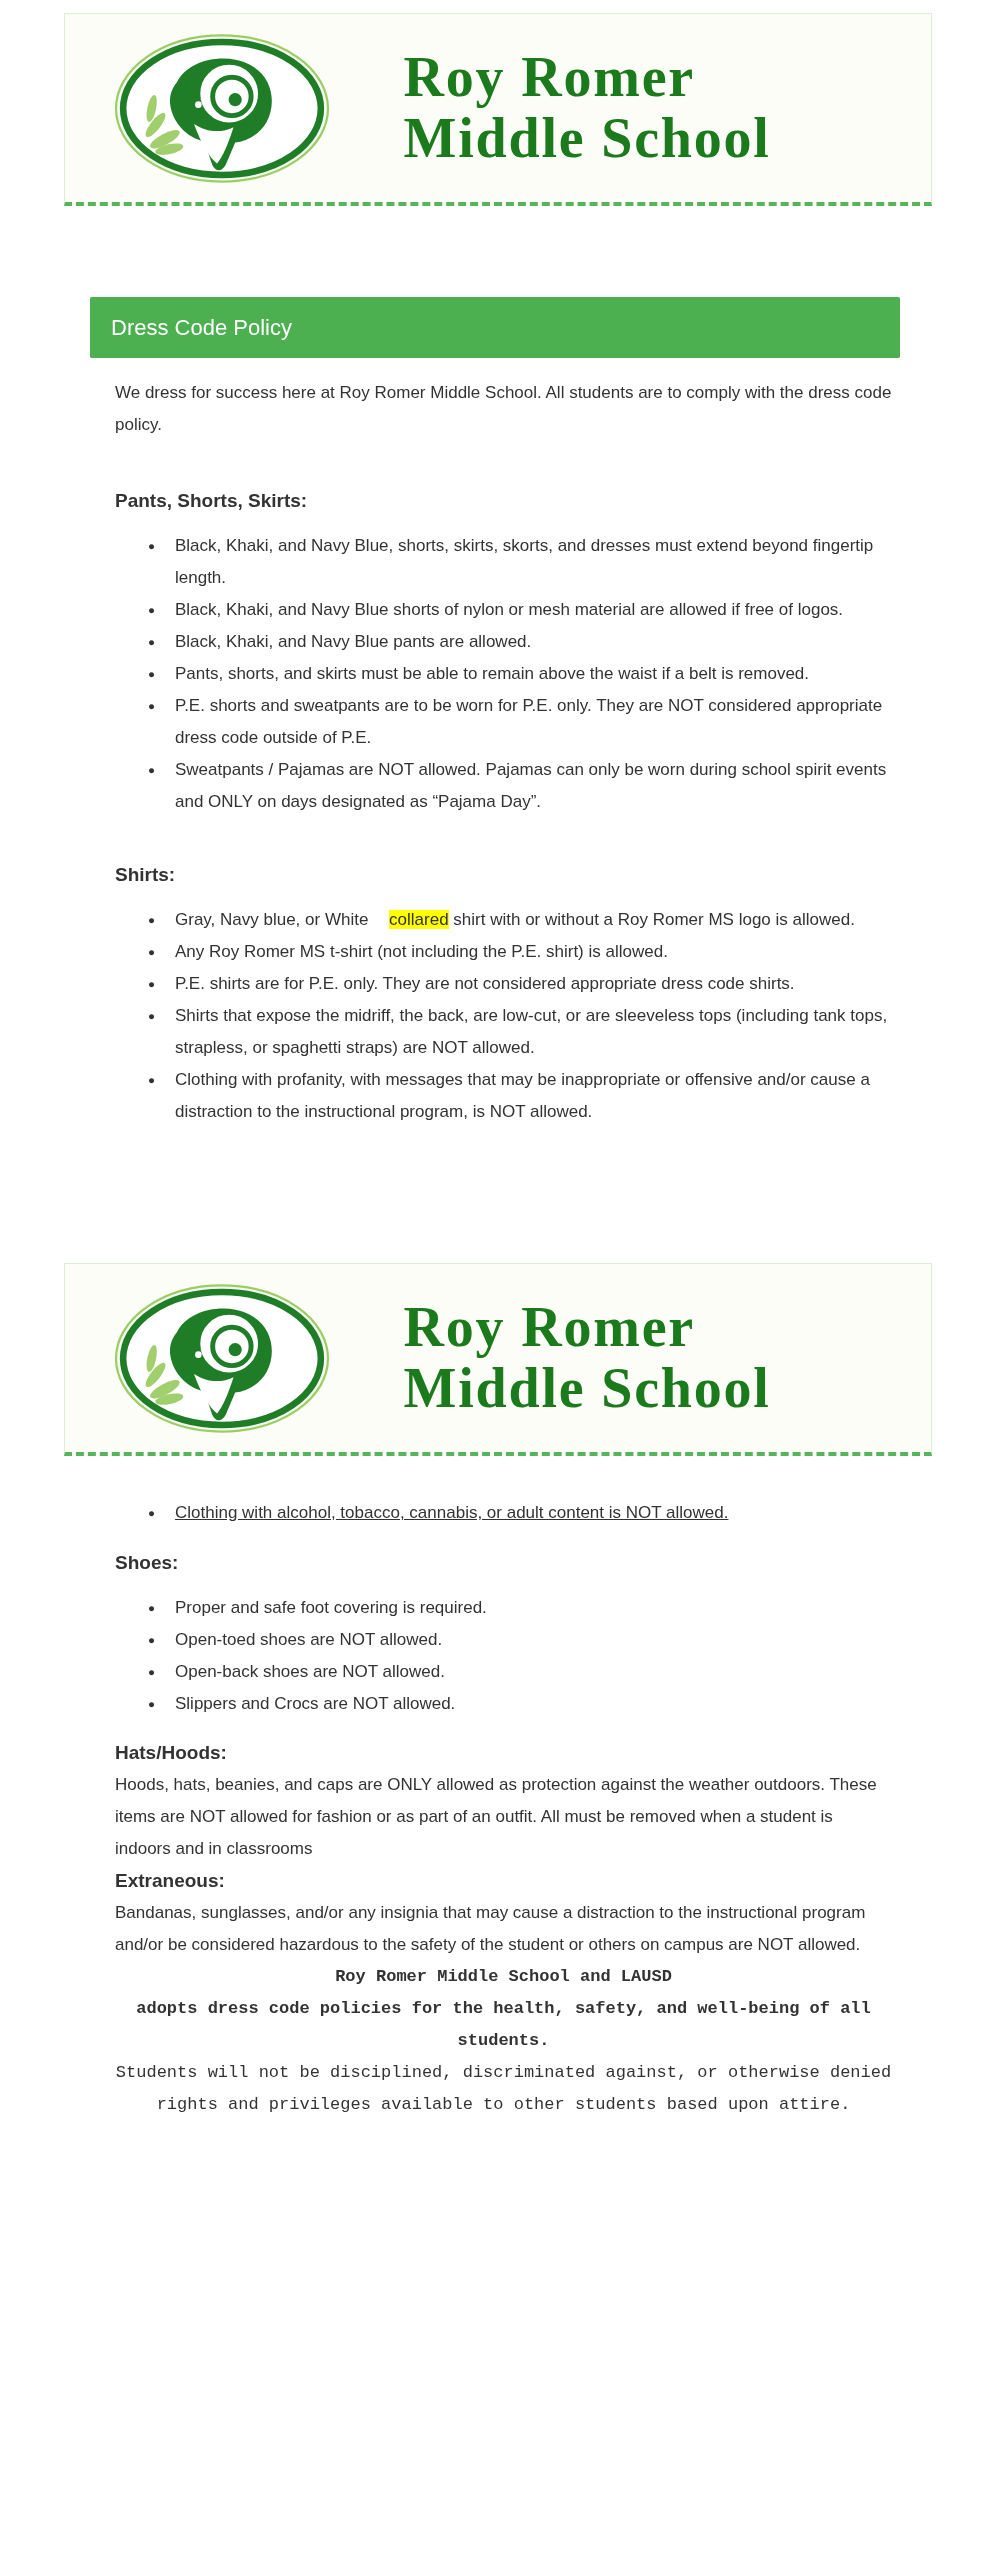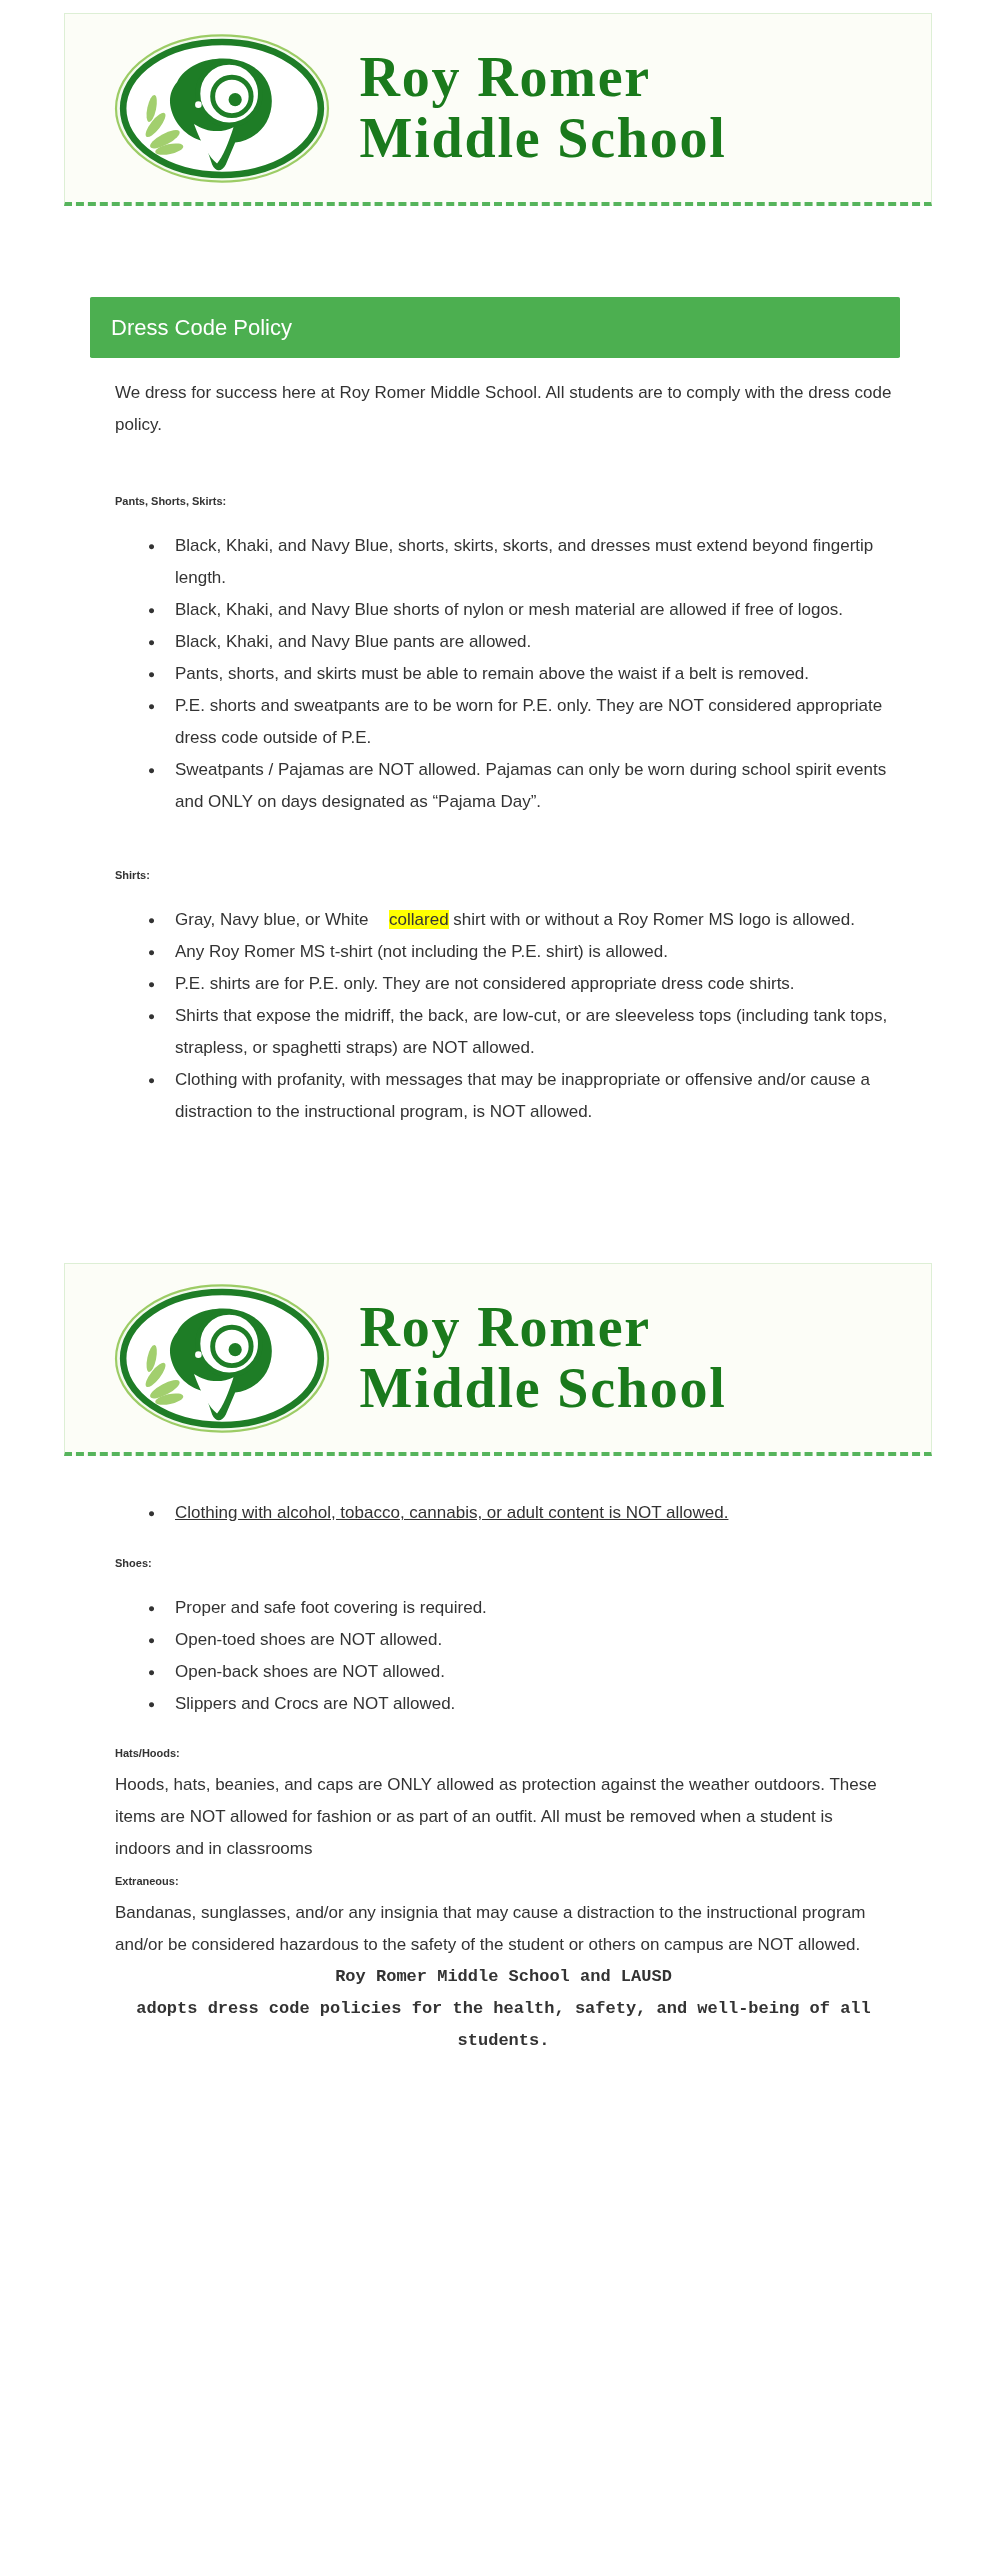--- a/index.html
+++ b/index.html
@@ -16,20 +16,21 @@
   
   .letterhead {
     width: 868px;
     height: 193px;
     margin: 13px auto 0;
     background: #fcfdf7;
     border: 1.2px solid #ddefd5;
     border-bottom: 4.1px dashed var(--dash-green, #56b45c);
     display: flex;
     align-items: center;
+    gap: 44px;
   }
   .letterhead.second { margin-top: 135px; }
   .logo-wrap { width: 220px; height: 157px; margin-left: 47px; flex: 0 0 auto; }
   .logo-wrap svg { width: 100%; height: 100%; display: block; }
   .school-name {
     margin-left: 28px;
     font-family: "Liberation Serif", serif;
     font-weight: 700;
     color: var(--brand-green, #1a7a1c);
     font-size: 56px;
@@ -55,21 +56,21 @@
   
   .content {
     margin: 0 103px 0 115px;
     font-size: 17px;
     line-height: 32px;
   }
   p { margin: 0; }
   .intro { margin-top: 19px; }
 
   .sec-heading {
-    font-size: 11px;
+    font-size: 19px;
     line-height: 32px;
     font-weight: 700;
     margin: 41px 0 0 0;
     color: #333333;
   }
   .sec-heading.first { margin-top: 44px; }
   .sec-heading.tight { margin-top: 17.6px; }
   .sec-heading.flush { margin-top: 0; }
 
   ul.bullets { list-style: none; margin: 13px 0 0 0; padding: 0; }
@@ -181,17 +182,18 @@
 
     <h3 class="sec-heading tight">Hats/Hoods:</h3>
     <p>Hoods, hats, beanies, and caps are ONLY allowed as protection against the weather outdoors. These items are NOT allowed for fashion or as part of an outfit. All must be removed when a student is indoors and in classrooms</p>
 
     <h3 class="sec-heading flush">Extraneous:</h3>
     <p>Bandanas, sunglasses, and/or any insignia that may cause a distraction to the instructional program and/or be considered hazardous to the safety of the student or others on campus are NOT allowed.</p>
 
     <div class="closing">
       <p class="b">Roy Romer Middle School and LAUSD</p>
       <p class="b">adopts dress code policies for the health, safety, and well-being of all students.</p>
+      <p>Students will not be disciplined, discriminated against, or otherwise denied rights and privileges available to other students based upon attire.</p>
     </div>
   </main>
 
 </div>
 
 
 </body></html>

